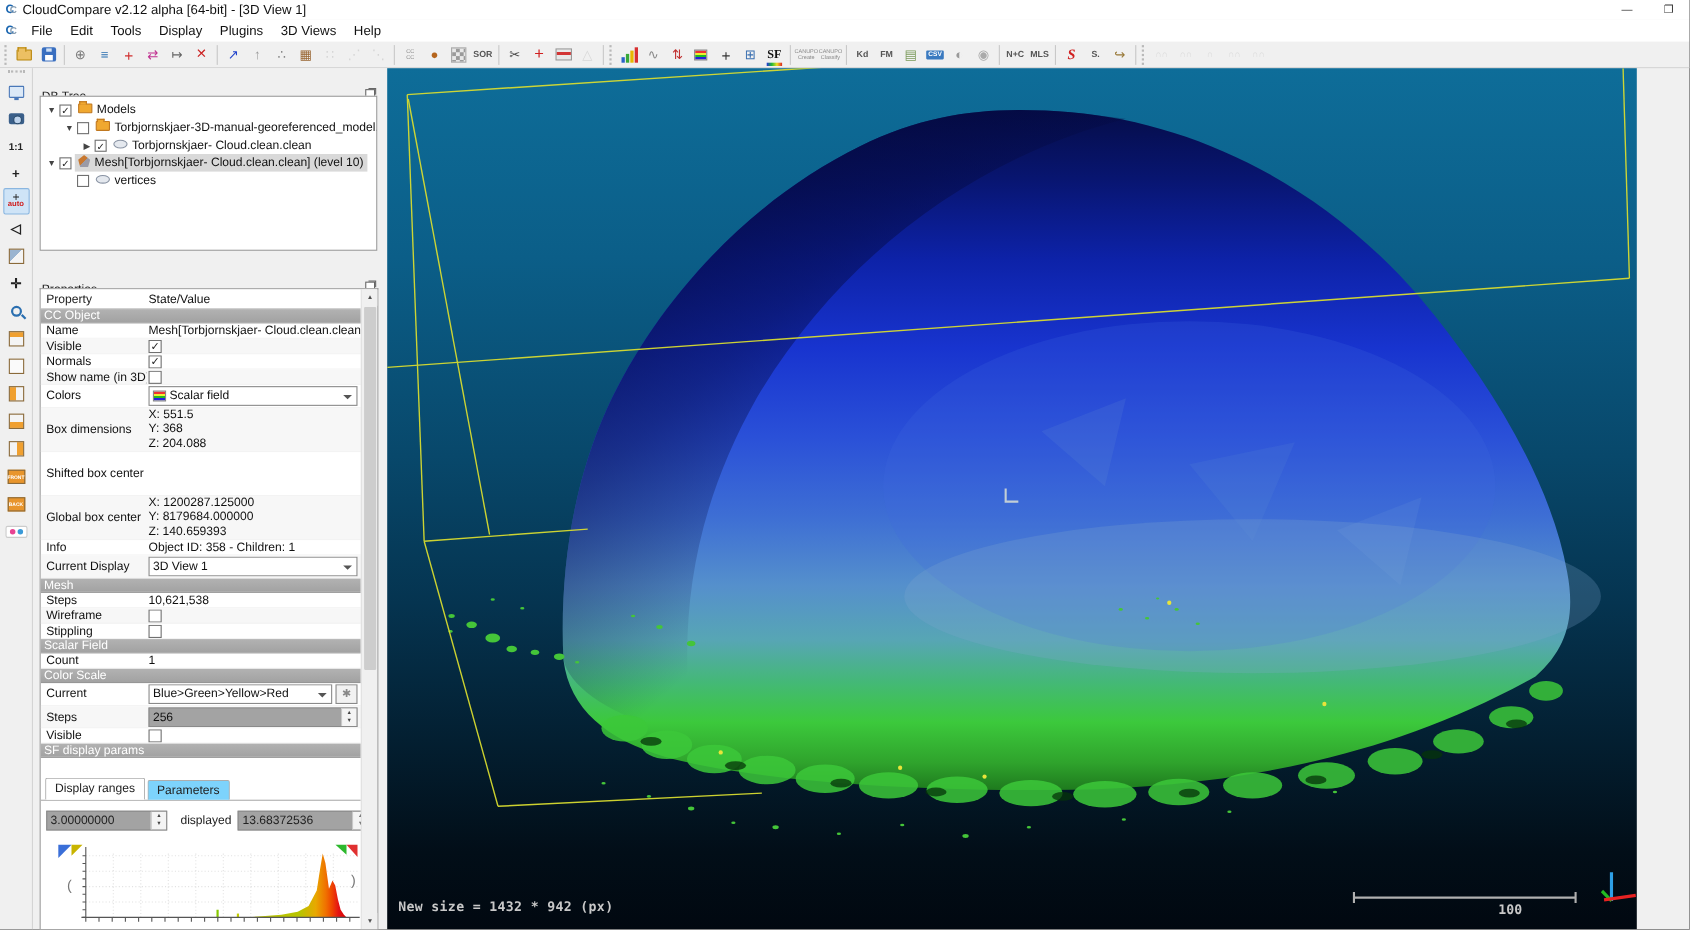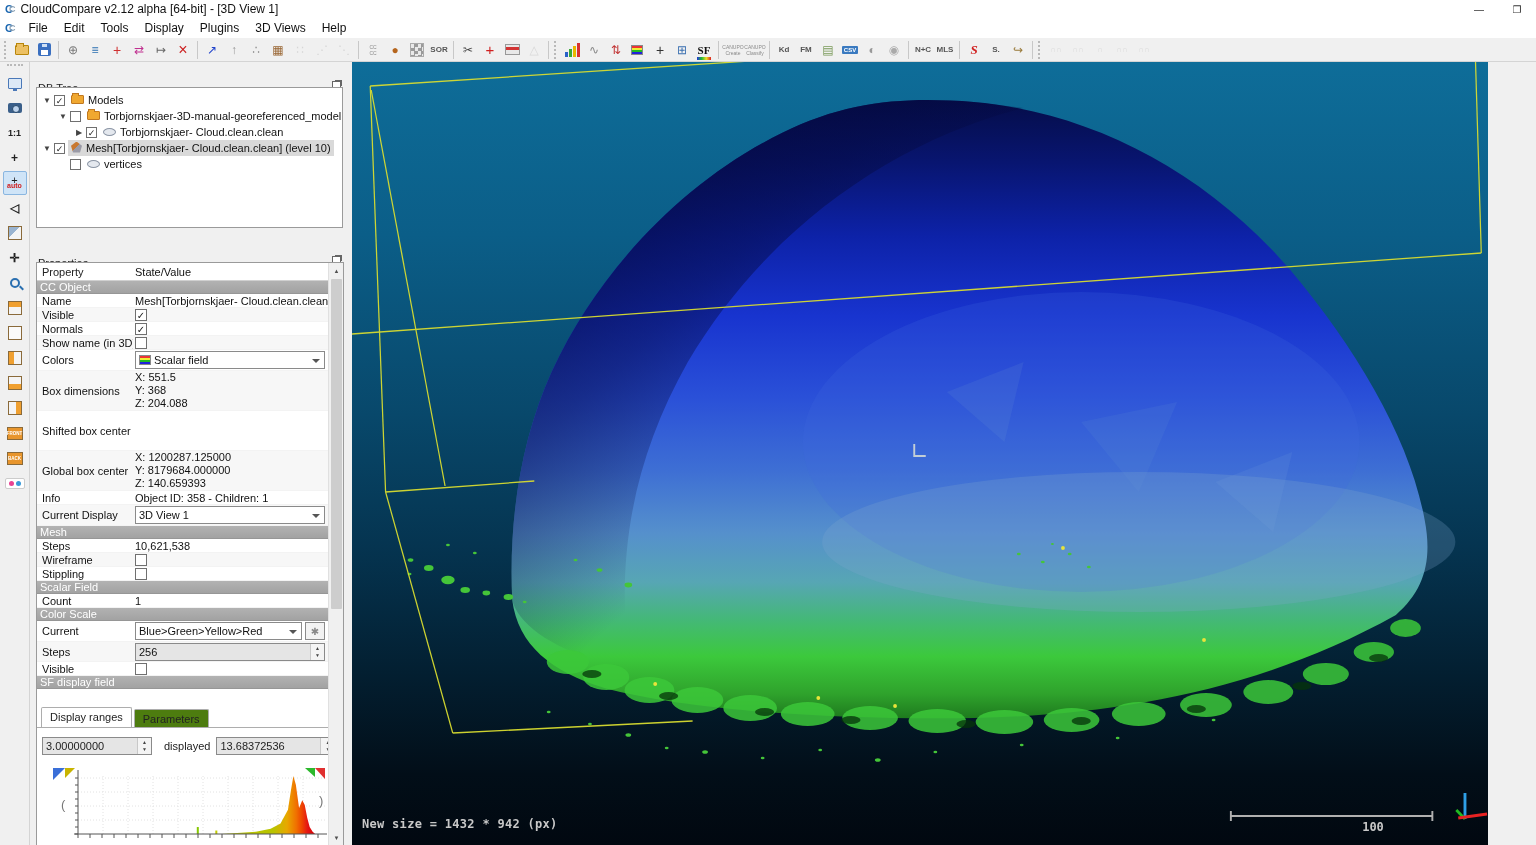--- a/index.html
+++ b/index.html
@@ -116,29 +116,29 @@
   .cb{width:12px;height:12px;border:1px solid #707070;background:#fff;font-size:10px;line-height:11px;
       text-align:center;color:#1a1a1a;}
   .combo{height:18px;border:1px solid #8a8a8a;background:#fff;display:flex;align-items:center;flex:1;
          margin-right:3px;padding-left:3px;position:relative;}
   .combo .chev{position:absolute;right:4px;top:7px;width:0;height:0;border-left:4px solid transparent;
                border-right:4px solid transparent;border-top:4px solid #555;}
   .combo-ico{width:12px;height:10px;margin-right:3px;background:linear-gradient(180deg,#e33 25%,#ee3 25% 50%,#2b2 50% 75%,#22d 75%);
              border:1px solid #888;flex:none;}
   .gearbtn{width:20px;height:18px;border:1px solid #8a8a8a;background:#f2f2f2;margin-right:3px;
            display:flex;align-items:center;justify-content:center;color:#888;font-size:10px;flex:none;}
-  .spin{height:18px;border:1px solid #8a8a8a;background:#e5e5e5;display:flex;align-items:center;flex:1;
+  .spin{height:18px;border:1px solid #8a8a8a;background:#a3a3a3;display:flex;align-items:center;flex:1;
         margin-right:3px;padding-left:3px;position:relative;}
   .spin .arrows{position:absolute;right:0;top:0;bottom:0;width:14px;border-left:1px solid #c8c8c8;
                 background:#f4f4f4;display:flex;flex-direction:column;align-items:center;justify-content:center;
                 font-size:5px;color:#444;line-height:7px;}
   
   .sf-tabs{position:absolute;left:0;top:445px;width:291px;height:20px;display:flex;align-items:flex-end;padding-left:4px;border-bottom:1px solid #adadad;}
   .tab{height:18px;padding:3px 8px 0 8px;font-size:11px;border:1px solid #adadad;border-bottom:none;
-       background:#4d7c0f;color:#222;margin-right:2px;border-radius:2px 2px 0 0;}
+       background:#7dd3fc;color:#222;margin-right:2px;border-radius:2px 2px 0 0;}
   .tab.active{background:#fff;height:20px;position:relative;z-index:2;}
   .sf-range{position:absolute;left:0;top:471px;width:291px;height:24px;display:flex;align-items:center;}
   .sf-range .spin{flex:none;}
   .sf-range .lab{font-size:11px;margin:0 6px 0 9px;}
   .hist-wrap{position:absolute;left:2px;top:500px;width:291px;height:145px;}
 
   
   .scrollbar{position:absolute;right:0;top:0;width:15px;bottom:0;background:#f0f0f0;border-left:1px solid #e0e0e0;}
   .sb-btn{position:absolute;left:0;width:15px;height:15px;display:flex;align-items:center;justify-content:center;
           font-size:6px;color:#505050;background:#f0f0f0;}
@@ -578,21 +578,21 @@
                 <div class="arrows">▲<br>▼</div>
               </div>
             </div>
           </div>
           <div class="prow" style="height: 14px;">
             <div class="plabel">Visible</div>
             <div class="pval">
               <div class="cb"></div>
             </div>
           </div>
-          <div class="psec">SF display field</div>
+          <div class="psec">SF display params</div>
         </div>
 
       <div class="sf-tabs">
         <span class="tab active">Display ranges</span>
         <span class="tab">Parameters</span>
       </div>
       <div class="sf-range">
         <div class="spin" style="width:110px;margin-left:5px">
           <span>3.00000000</span>
           <span class="arrows">▲<br>▼</span>

